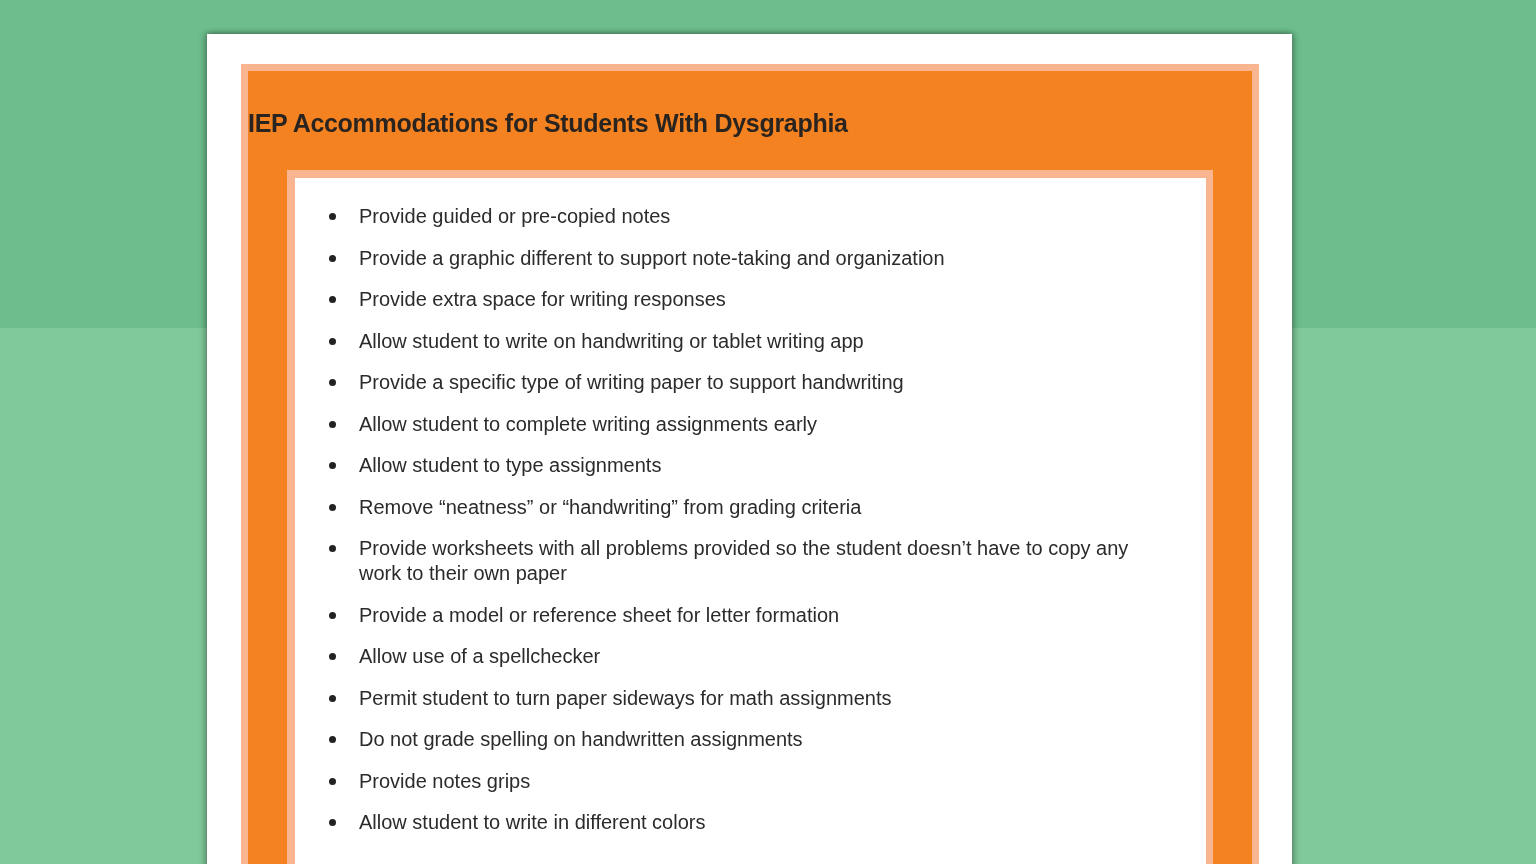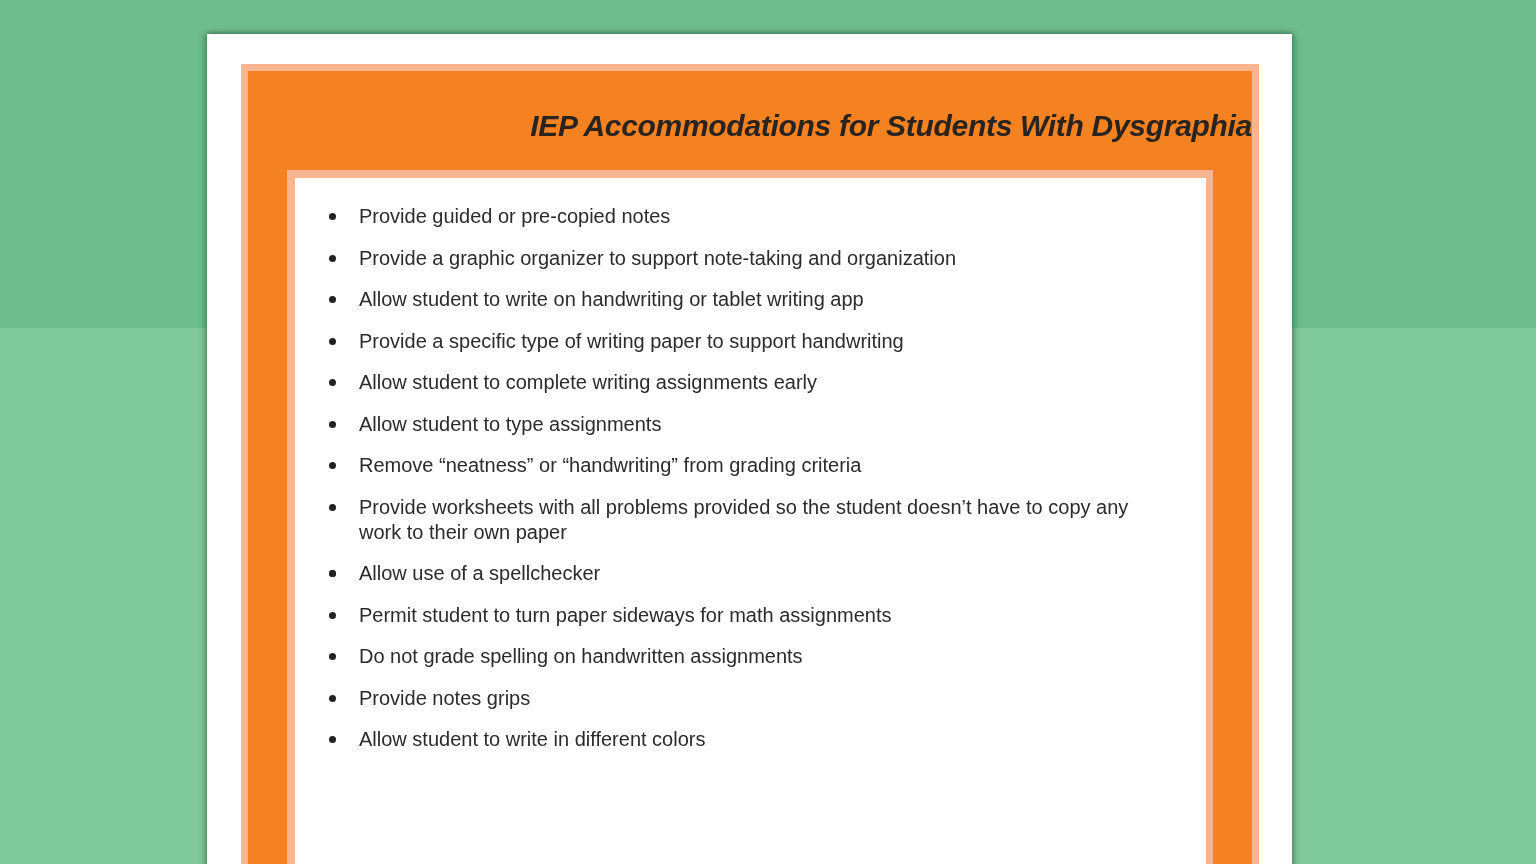--- a/index.html
+++ b/index.html
@@ -44,27 +44,26 @@
       top: 7px;
       width: 1004px; 
       height: 900px;
       background: #f58220;
     }
     .doc-title {
       position: absolute;
       left: 0;
       top: 38px;   
       width: 100%;
-      text-align: right;
+      text-align: left;
       font-family: "Liberation Sans", "DejaVu Sans", sans-serif;
       font-weight: bold;
-      font-size: 30px;
+      font-size: 25px;
       letter-spacing: -0.3px;
       color: #2a2420;
-      font-style: italic;
     }
     .inner-frame {
       position: absolute;
       left: 39px;   
       top: 99px;    
       width: 926px; 
       height: 800px;
       background: #f9b58f;
     }
     .content {
@@ -109,28 +108,29 @@
 <div class="bg-top"></div>
 
 <div class="page">
   <div class="outer-frame">
     <div class="orange-panel">
       <div class="doc-title">IEP Accommodations for Students With Dysgraphia</div>
       <div class="inner-frame">
         <div class="content">
           <ul class="list">
             <li class="list-item"><span class="bullet"></span><span>Provide guided or pre-copied notes</span></li>
-            <li class="list-item"><span class="bullet"></span><span>Provide a graphic organizer to support note-taking and organization</span></li>
+            <li class="list-item"><span class="bullet"></span><span>Provide a graphic different to support note-taking and organization</span></li>
+            <li class="list-item"><span class="bullet"></span><span>Provide extra space for writing responses</span></li>
             <li class="list-item"><span class="bullet"></span><span>Allow student to write on handwriting or tablet writing app</span></li>
             <li class="list-item"><span class="bullet"></span><span>Provide a specific type of writing paper to support handwriting</span></li>
             <li class="list-item"><span class="bullet"></span><span>Allow student to complete writing assignments early</span></li>
             <li class="list-item"><span class="bullet"></span><span>Allow student to type assignments</span></li>
             <li class="list-item"><span class="bullet"></span><span>Remove “neatness” or “handwriting” from grading criteria</span></li>
             <li class="list-item"><span class="bullet"></span><span>Provide worksheets with all problems provided so the student doesn’t have to copy any work to their own paper</span></li>
-            <li class="list-item"><span class="bullet"></span></li>
+            <li class="list-item"><span class="bullet"></span><span>Provide a model or reference sheet for letter formation</span></li>
             <li class="list-item"><span class="bullet"></span><span>Allow use of a spellchecker</span></li>
             <li class="list-item"><span class="bullet"></span><span>Permit student to turn paper sideways for math assignments</span></li>
             <li class="list-item"><span class="bullet"></span><span>Do not grade spelling on handwritten assignments</span></li>
             <li class="list-item"><span class="bullet"></span><span>Provide notes grips</span></li>
             <li class="list-item"><span class="bullet"></span><span>Allow student to write in different colors</span></li>
           </ul>
         </div>
       </div>
     </div>
   </div>

